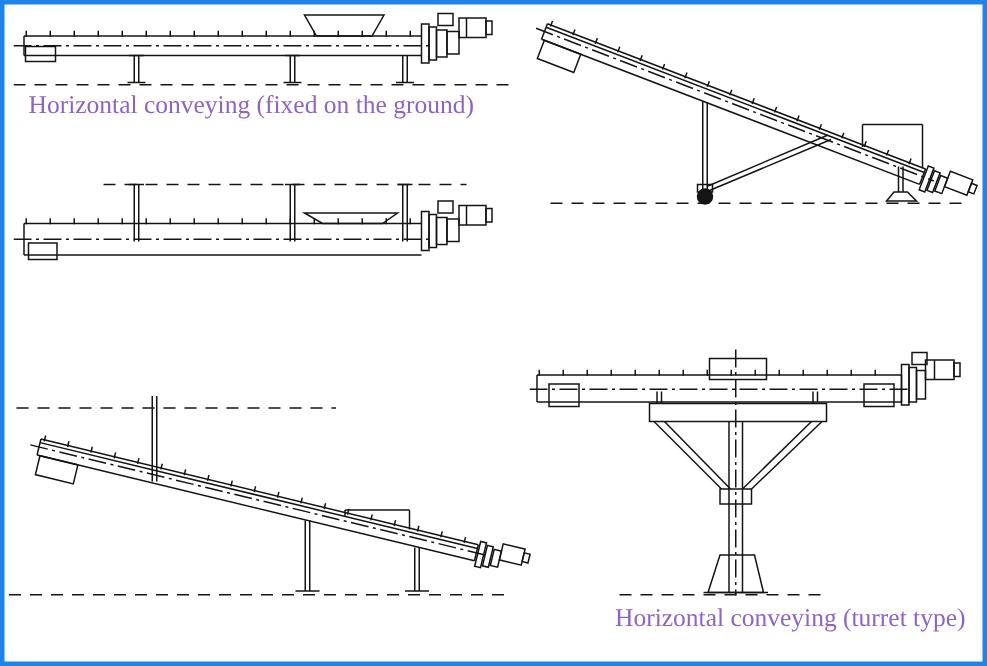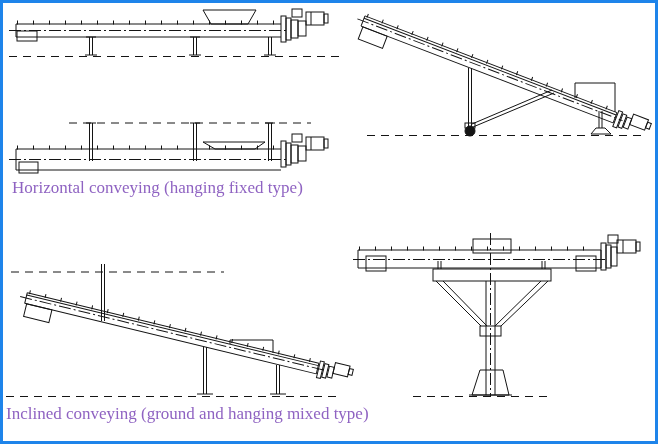--- a/index.html
+++ b/index.html
@@ -75,20 +75,21 @@
         <rect x="297" y="5" width="18" height="13"></rect>
         <line x1="302" y1="5" x2="302" y2="18"></line>
         <rect x="315" y="7" width="4" height="9"></rect>
         <rect x="283" y="2" width="10" height="8"></rect>
       </g>
       <g>
         <line class="gl" x1="0" y1="49.5" x2="330" y2="49.5"></line>
       </g>
     </svg>
   </figure>
+  <div class="caption" style="left:16px;top:57px">Horizontal conveying (fixed on the ground)</div>
 
   <figure class="diagram" style="left:6px;top:112px;width:335px;height:75px">
     <svg width="335" height="75" viewBox="0 0 335 75">
       <g>
         <line class="gl" x1="60" y1="8" x2="302" y2="8"></line>
       </g>
       <g>
         <line x1="80.5" y1="8" x2="80.5" y2="46"></line>
           <line x1="83.5" y1="8" x2="83.5" y2="46"></line>
         <line x1="77" y1="8" x2="87" y2="8"></line>
@@ -115,21 +116,20 @@
         <rect x="277" y="28" width="5" height="22"></rect>
         <rect x="282" y="30" width="7" height="18"></rect>
         <rect x="289" y="31" width="8" height="15"></rect>
         <rect x="297" y="22" width="18" height="13"></rect>
         <line x1="302" y1="22" x2="302" y2="35"></line>
         <rect x="315" y="24" width="4" height="9"></rect>
         <rect x="283" y="19" width="10" height="8"></rect>
       </g>
     </svg>
   </figure>
-  <div class="caption" style="left:9px;top:175px">Horizontal conveying (hanging fixed type)</div>
 
   <figure class="diagram" style="left:352px;top:8px;width:300px;height:140px">
     <svg width="300" height="140" viewBox="0 0 300 140">
       <g transform="rotate(21 8 10)">
         <line class="cl" x1="2" y1="10" x2="286" y2="10"></line>
         <line x1="8" y1="4.5" x2="278" y2="4.5"></line>
         <line x1="8" y1="7" x2="278" y2="7"></line>
         <line x1="8" y1="15.5" x2="278" y2="15.5"></line>
         <line x1="8" y1="4.5" x2="8" y2="15.5"></line>
         <line x1="278" y1="4.5" x2="278" y2="15.5"></line>
@@ -206,21 +206,20 @@
       <g>
         <line x1="224" y1="89" x2="267" y2="89"></line>
         <line x1="224" y1="89" x2="224" y2="93"></line>
         <line x1="267" y1="89" x2="267" y2="102"></line>
       </g>
       <g>
         <line class="gl" x1="0" y1="145.5" x2="330" y2="145.5"></line>
       </g>
     </svg>
   </figure>
-  <div class="caption" style="left:3px;top:401px">Inclined conveying (ground and hanging mixed type)</div>
 
   <figure class="diagram" style="left:350px;top:228px;width:305px;height:172px">
     <svg width="305" height="172" viewBox="0 0 305 172">
       <g>
         <line class="cl" x1="137.5" y1="2" x2="137.5" y2="166"></line>
       </g>
       <g>
         <rect x="120" y="8" width="38" height="14"></rect>
       </g>
       <g>
@@ -256,14 +255,15 @@
         <rect x="264" y="9" width="19" height="13"></rect>
         <line x1="270" y1="9" x2="270" y2="22"></line>
         <rect x="283" y="11" width="4" height="9"></rect>
         <rect x="255" y="4" width="10" height="8"></rect>
       </g>
       <g>
         <line class="gl" x1="60" y1="165.5" x2="200" y2="165.5"></line>
       </g>
     </svg>
   </figure>
+  <div class="caption" style="left:407px;top:399px">Horizontal conveying (turret type)</div>
 
 </div>
 
 </body></html>

